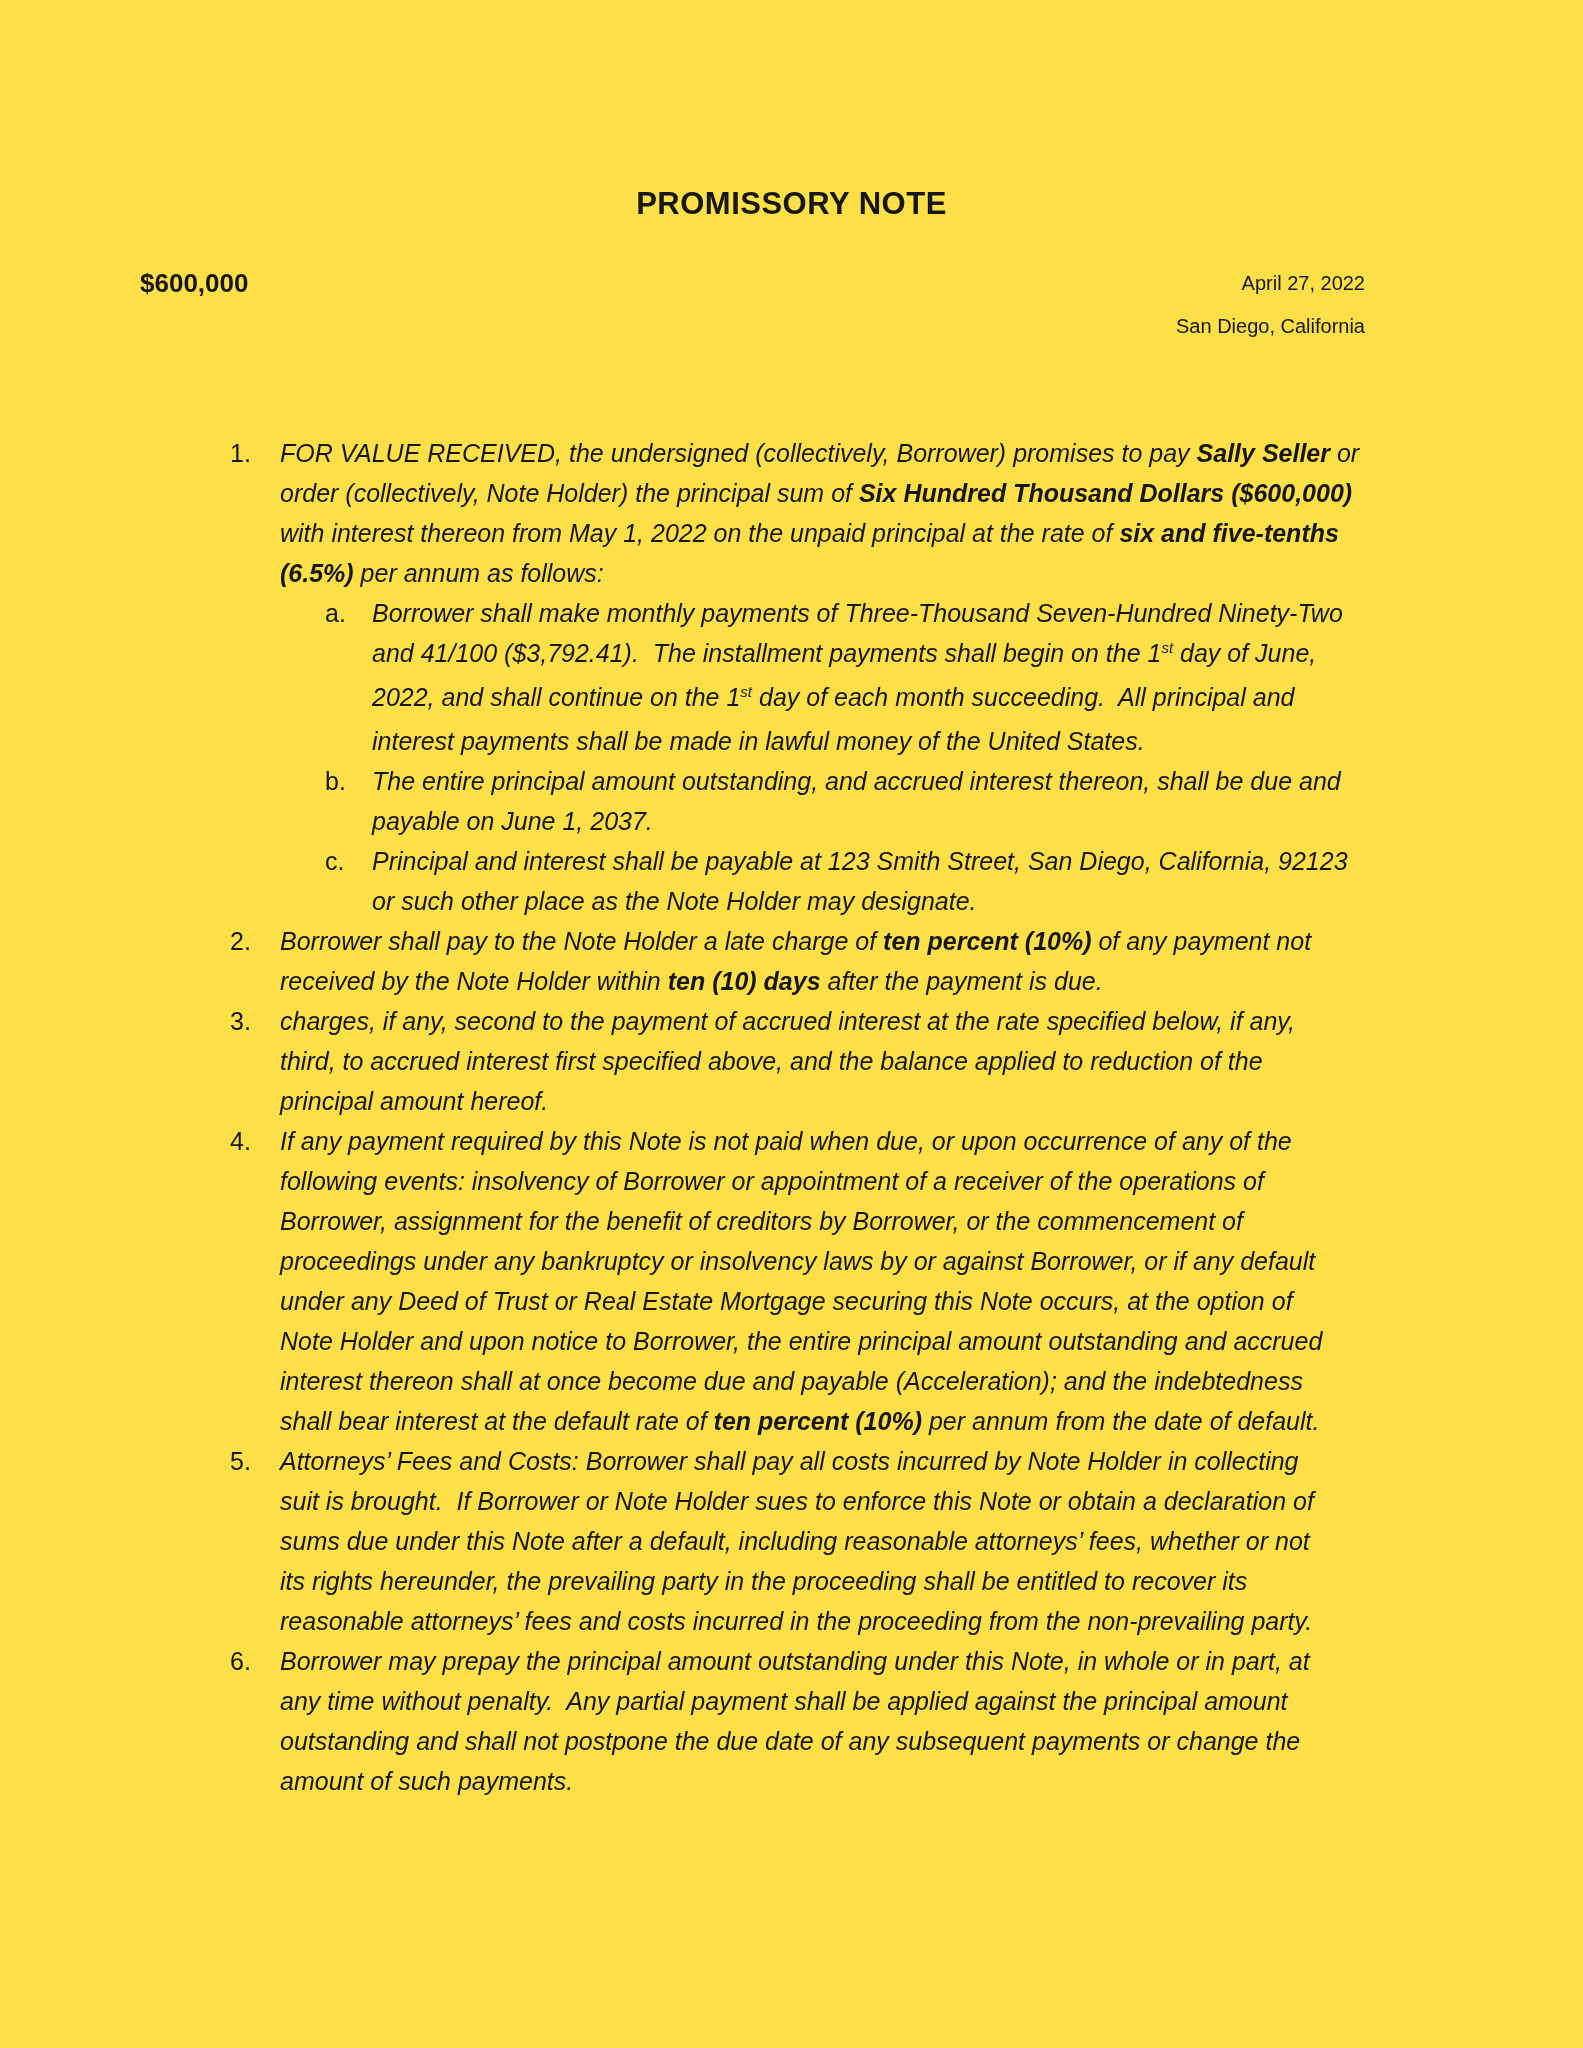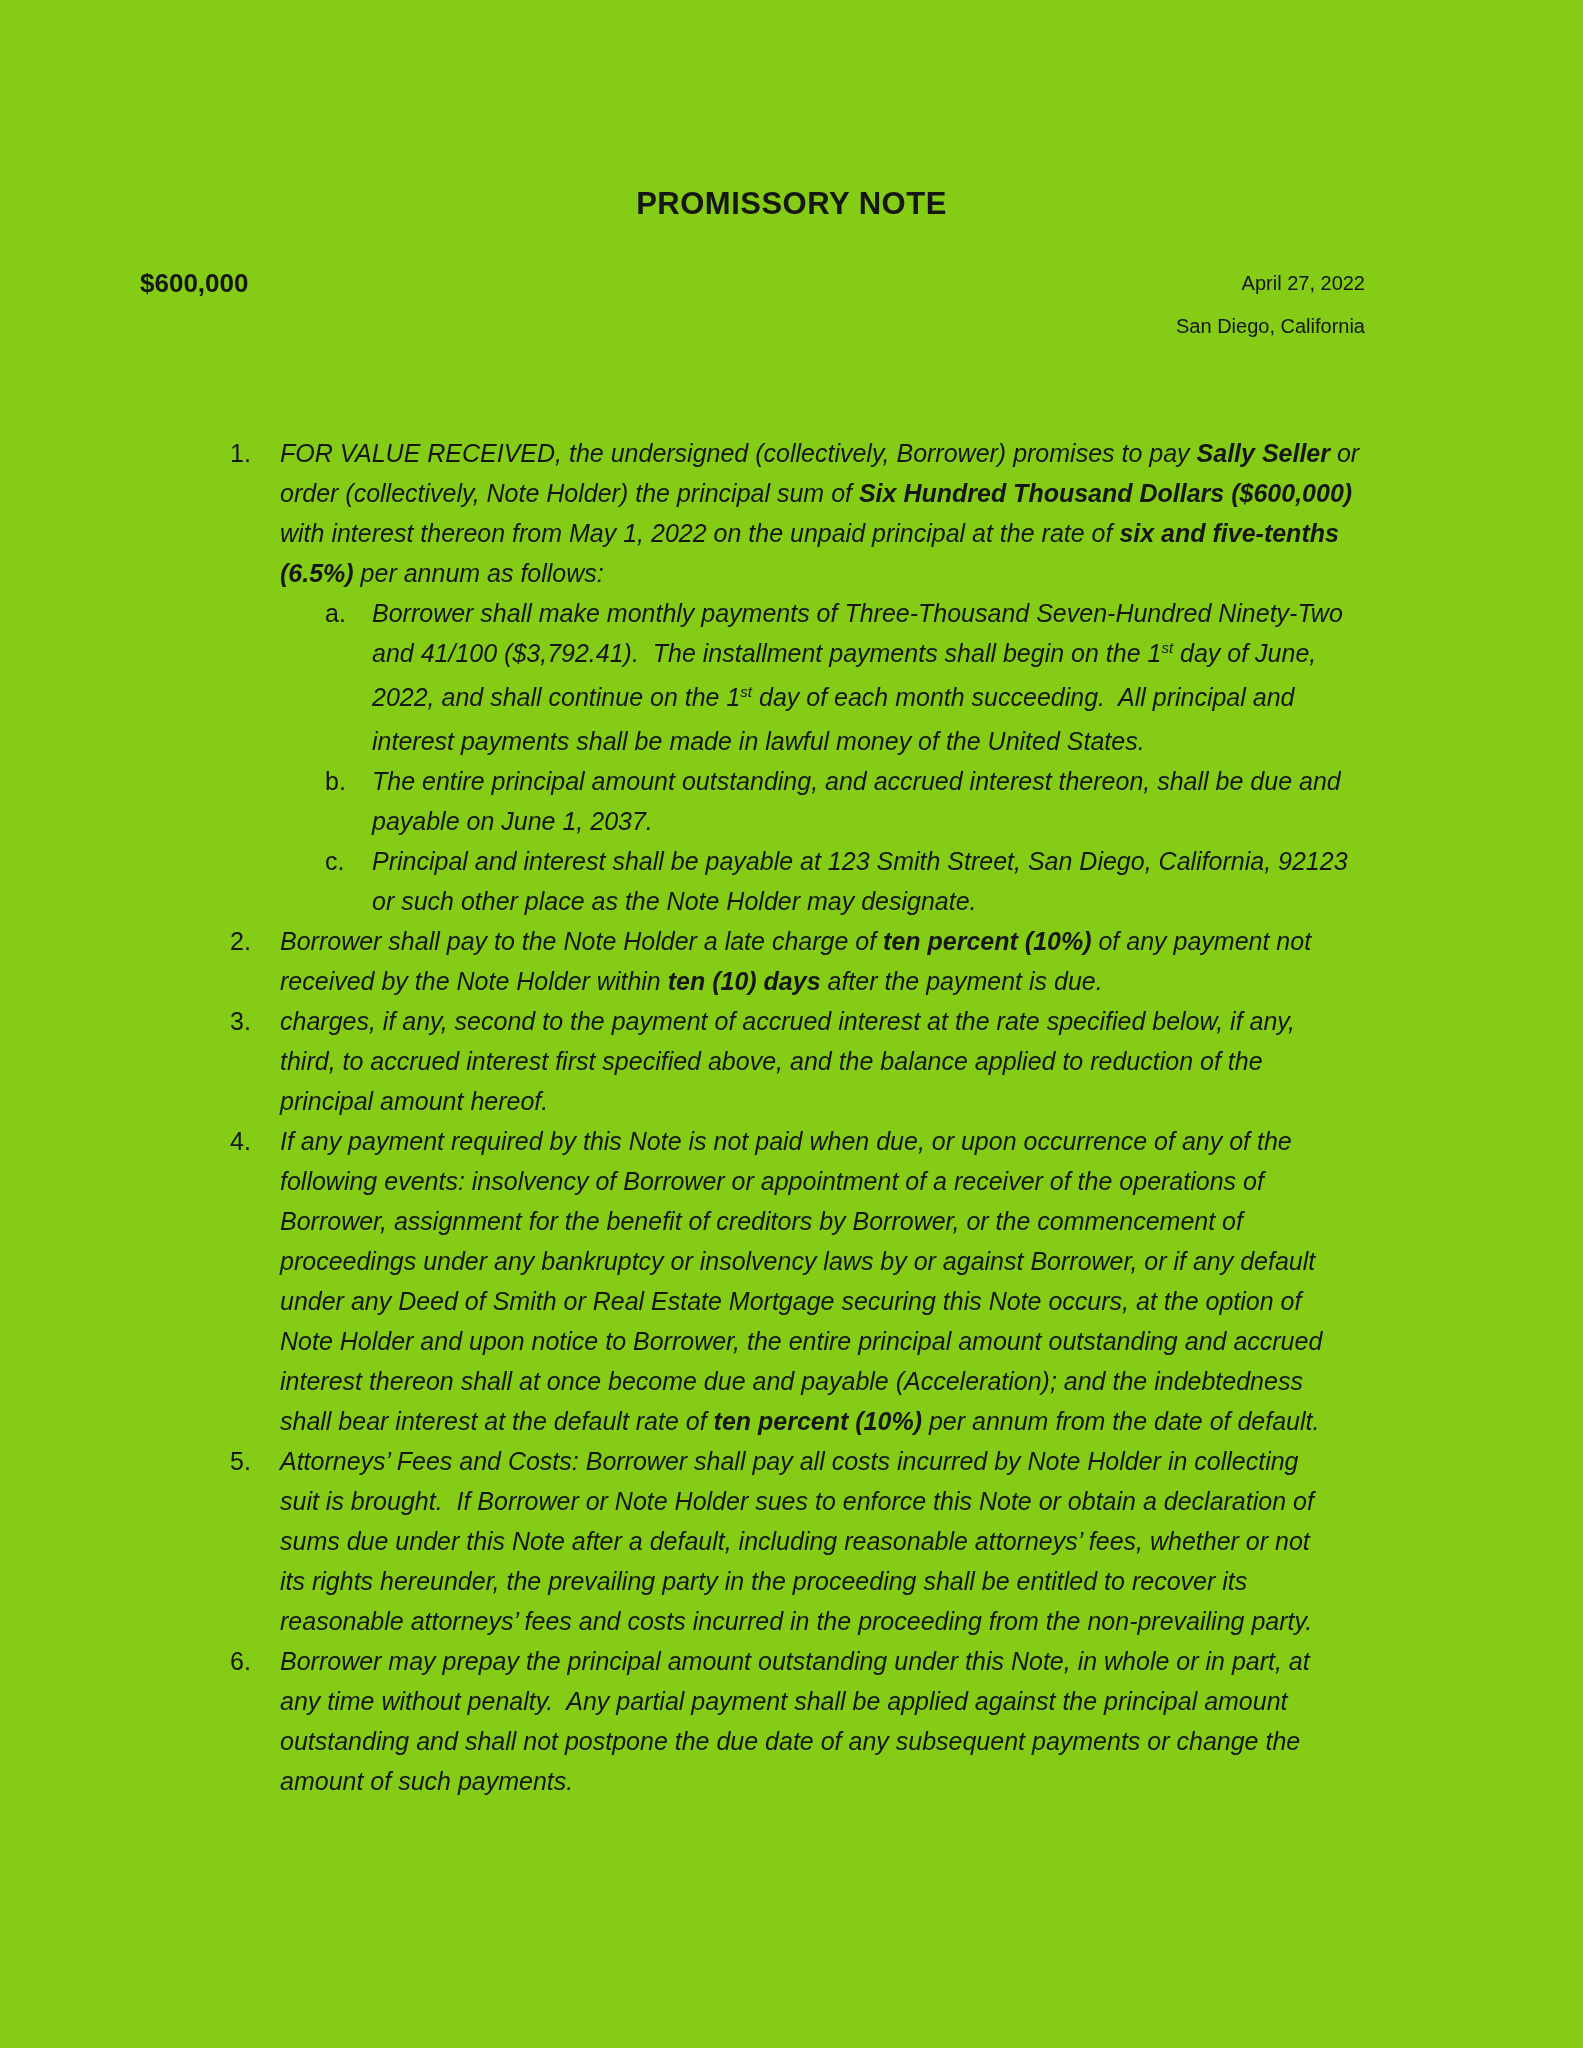--- a/index.html
+++ b/index.html
@@ -4,21 +4,21 @@
 <style>
   html, body {
     margin: 0;
     padding: 0;
     background: #e8e8e8;
   }
   .page {
     position: relative;
     width: 1583px;
     height: 2048px;
-    background: #84cc16;
+    background: #fde047;
     font-family: "Liberation Sans", sans-serif;
     color: #161616;
     overflow: hidden;
   }
   .doc-title {
     position: absolute;
     top: 186px;
     left: 0;
     right: 0;
     text-align: center;
@@ -141,21 +141,21 @@
           <div class="line"><span>principal amount hereof.</span></div>
         </div>
       </div>
       <div class="clause">
         <div class="num">4.</div>
         <div class="cbody">
           <div class="line"><span>If any payment required by this Note is not paid when due, or upon occurrence of any of the</span></div>
           <div class="line"><span>following events: insolvency of Borrower or appointment of a receiver of the operations of</span></div>
           <div class="line"><span>Borrower, assignment for the benefit of creditors by Borrower, or the commencement of</span></div>
           <div class="line"><span>proceedings under any bankruptcy or insolvency laws by or against Borrower, or if any default</span></div>
-          <div class="line"><span>under any Deed of Smith or Real Estate Mortgage securing this Note occurs, at the option of</span></div>
+          <div class="line"><span>under any Deed of Trust or Real Estate Mortgage securing this Note occurs, at the option of</span></div>
           <div class="line"><span>Note Holder and upon notice to Borrower, the entire principal amount outstanding and accrued</span></div>
           <div class="line"><span>interest thereon shall at once become due and payable (Acceleration); and the indebtedness</span></div>
           <div class="line"><span>shall bear interest at the default rate of </span><span class="b">ten percent (10%)</span><span> per annum from the date of default.</span></div>
         </div>
       </div>
       <div class="clause">
         <div class="num">5.</div>
         <div class="cbody">
           <div class="line"><span>Attorneys’ Fees and Costs: Borrower shall pay all costs incurred by Note Holder in collecting</span></div>
           <div class="line"><span>suit is brought.  If Borrower or Note Holder sues to enforce this Note or obtain a declaration of</span></div>

